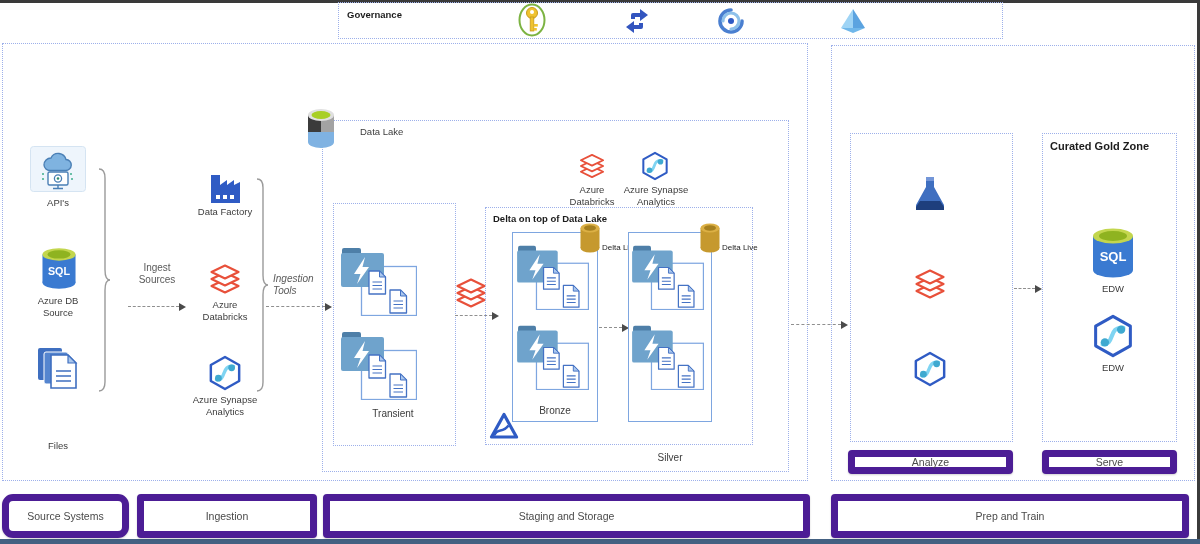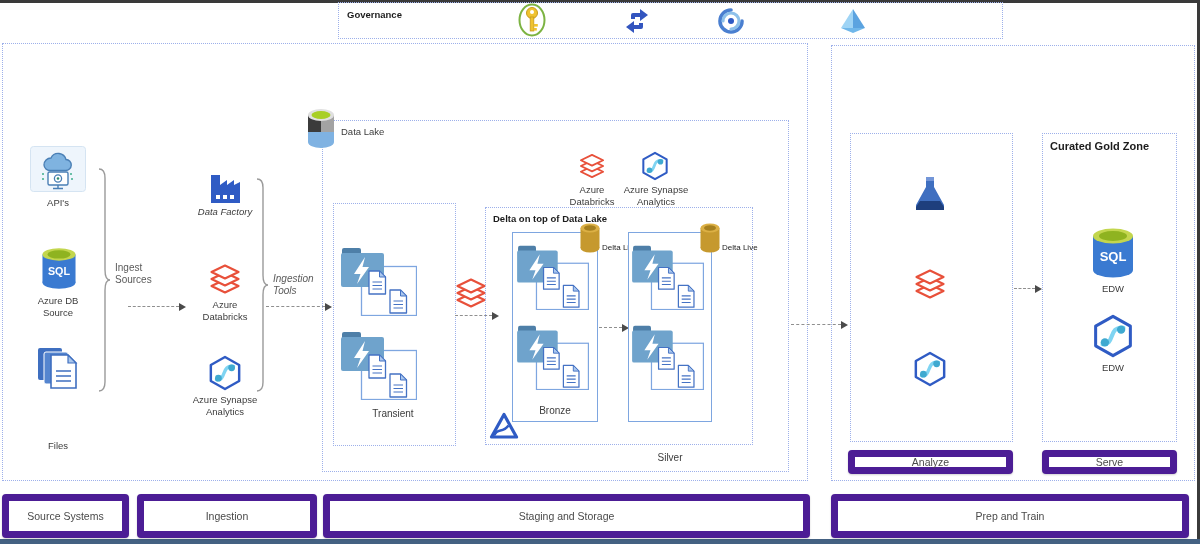--- a/index.html
+++ b/index.html
@@ -130,33 +130,33 @@
       <path d="M0,0 h17 l8,8 v25 h-25 Z" fill="#fff" stroke="#3f6fc0" stroke-width="1.6"></path>
       <path d="M17,0 l8,8 h-8 Z" fill="#a9c6ec" stroke="#3f6fc0" stroke-width="1.2"></path>
       <path d="M5,16 h15 M5,21 h15 M5,26 h15" stroke="#3f6fc0" stroke-width="1.6"></path>
     </g>
   </svg>
   <div class="lbl" style="left:18px;top:392px;width:80px;margin-top:48px;">Files</div>
 
   <svg class="icon" style="left:97px;top:168px;" width="14" height="224" viewBox="0 0 14 220" preserveAspectRatio="none">
     <path d="M2,1 Q8,1 8,10 L8,100 Q8,110 13,110 Q8,110 8,120 L8,210 Q8,219 2,219" fill="none" stroke="#9a9a9a" stroke-width="1.4"></path>
   </svg>
-  <div class="lbl left" style="left:115px;top:262px;width:50px;">Ingest Sources</div>
+  <div class="lbl left" style="left:132px;top:262px;width:50px;text-align:center;">Ingest Sources</div>
   <div class="harrow" style="left:128px;top:302px;width:58px;">
       <span class="dash"></span>
       <span class="head"></span>
     </div>
 
   <svg class="icon" style="left:207px;top:170px;" width="36" height="34" viewBox="0 0 36 34">
     <path d="M4,33 V5 H13 V15 L20,10 V15 L27,10 V15 L33,12 V33 Z" fill="#2f5bc4"></path>
     <rect x="9" y="25" width="4" height="4" fill="#fff"></rect>
     <rect x="16" y="25" width="4" height="4" fill="#fff"></rect>
     <rect x="23" y="25" width="4" height="4" fill="#fff"></rect>
   </svg>
-  <div class="lbl" style="left:185px;top:206px;width:80px;font-style:italic;">Data Factory</div>
+  <div class="lbl" style="left:185px;top:206px;width:80px;">Data Factory</div>
 
   <svg class="icon" style="left:207px;top:262px;" width="36" height="34">
       <use href="#sym-dbx"></use>
     </svg>
   <div class="lbl" style="left:193px;top:299px;width:64px;">Azure Databricks</div>
 
   <svg class="icon" style="left:208px;top:355px;" width="34" height="36">
       <use href="#sym-syn"></use>
     </svg>
   <div class="lbl" style="left:185px;top:394px;width:80px;">Azure Synapse Analytics</div>
@@ -172,21 +172,21 @@
 
   <div class="dotted" style="left:322px;top:120px;width:467px;height:352px;"></div>
   <svg class="icon" style="left:306px;top:106px;" width="30" height="44" viewBox="0 0 30 44">
     <rect x="2" y="9" width="13" height="19" fill="#3b3b3b"></rect>
     <rect x="15" y="9" width="13" height="19" fill="#a3a3a3"></rect>
     <rect x="2" y="26" width="26" height="10" fill="#7fb2e2"></rect>
     <ellipse cx="15" cy="36" rx="13" ry="6" fill="#7fb2e2"></ellipse>
     <ellipse cx="15" cy="9" rx="13" ry="6" fill="#e0e0e0"></ellipse>
     <ellipse cx="15" cy="9" rx="9.5" ry="4" fill="#a8cf26"></ellipse>
   </svg>
-  <div class="lbl" style="left:341px;top:126px;text-align:left;">Data Lake</div>
+  <div class="lbl" style="left:360px;top:126px;text-align:left;">Data Lake</div>
 
   <svg class="icon" style="left:577px;top:152px;" width="30" height="28">
       <use href="#sym-dbx"></use>
     </svg>
   <div class="lbl" style="left:560px;top:184px;width:64px;">Azure Databricks</div>
   <svg class="icon" style="left:641px;top:151px;" width="28" height="30">
       <use href="#sym-syn"></use>
     </svg>
   <div class="lbl" style="left:618px;top:184px;width:76px;">Azure Synapse Analytics</div>
 
@@ -275,18 +275,18 @@
   <svg class="icon" style="left:1090px;top:226px;" width="46" height="54">
       <use href="#sym-sql"></use>
     </svg>
   <div class="lbl" style="left:1083px;top:283px;width:60px;">EDW</div>
   <svg class="icon" style="left:1092px;top:314px;" width="42" height="44">
       <use href="#sym-syn"></use>
     </svg>
   <div class="lbl" style="left:1083px;top:362px;width:60px;">EDW</div>
   <div class="btnbox" style="left:1042px;top:450px;width:135px;height:24px;">Serve</div>
 
-  <div class="btnbox" style="left:2px;top:494px;width:127px;height:44px;">Source Systems</div>
+  <div class="btnbox" style="left:2px;top:494px;width:127px;height:44px;border-radius:11px;">Source Systems</div>
   <div class="btnbox" style="left:137px;top:494px;width:180px;height:44px;">Ingestion</div>
   <div class="btnbox" style="left:831px;top:494px;width:358px;height:44px;">Prep and Train</div>
   <div class="btnbox" style="left:323px;top:494px;width:487px;height:44px;">Staging and Storage</div>
 
 </div>
 
 </body></html>

